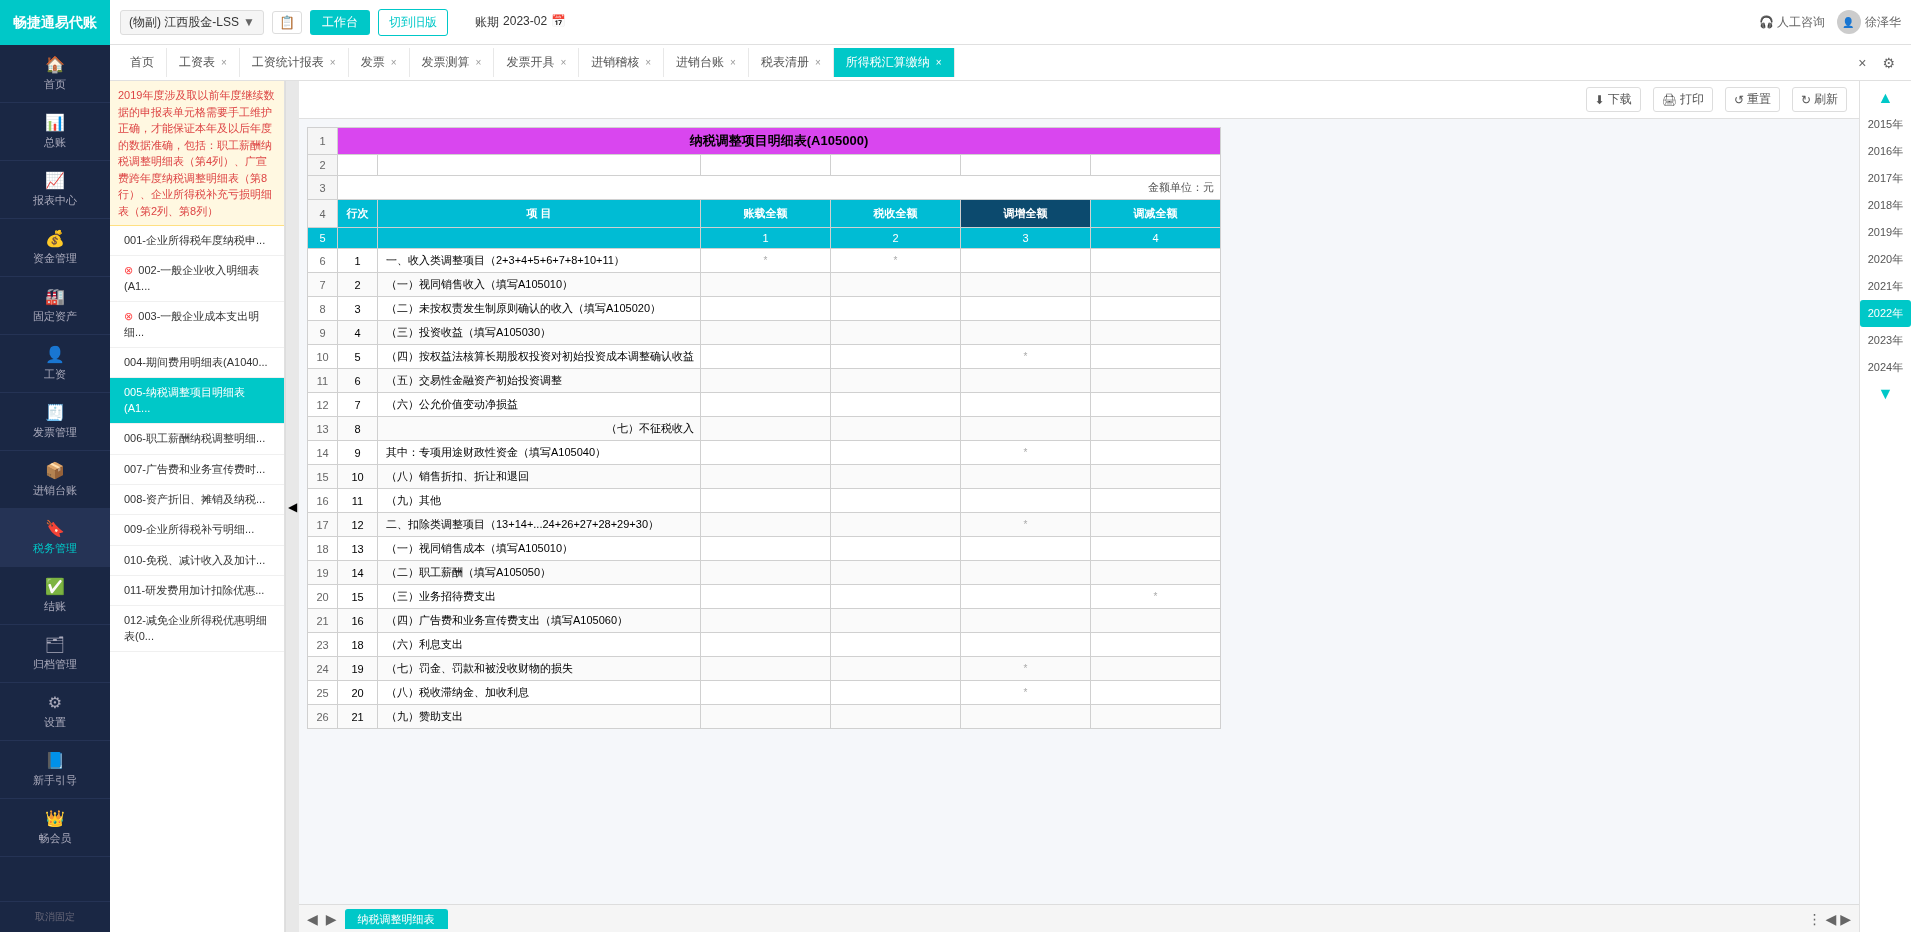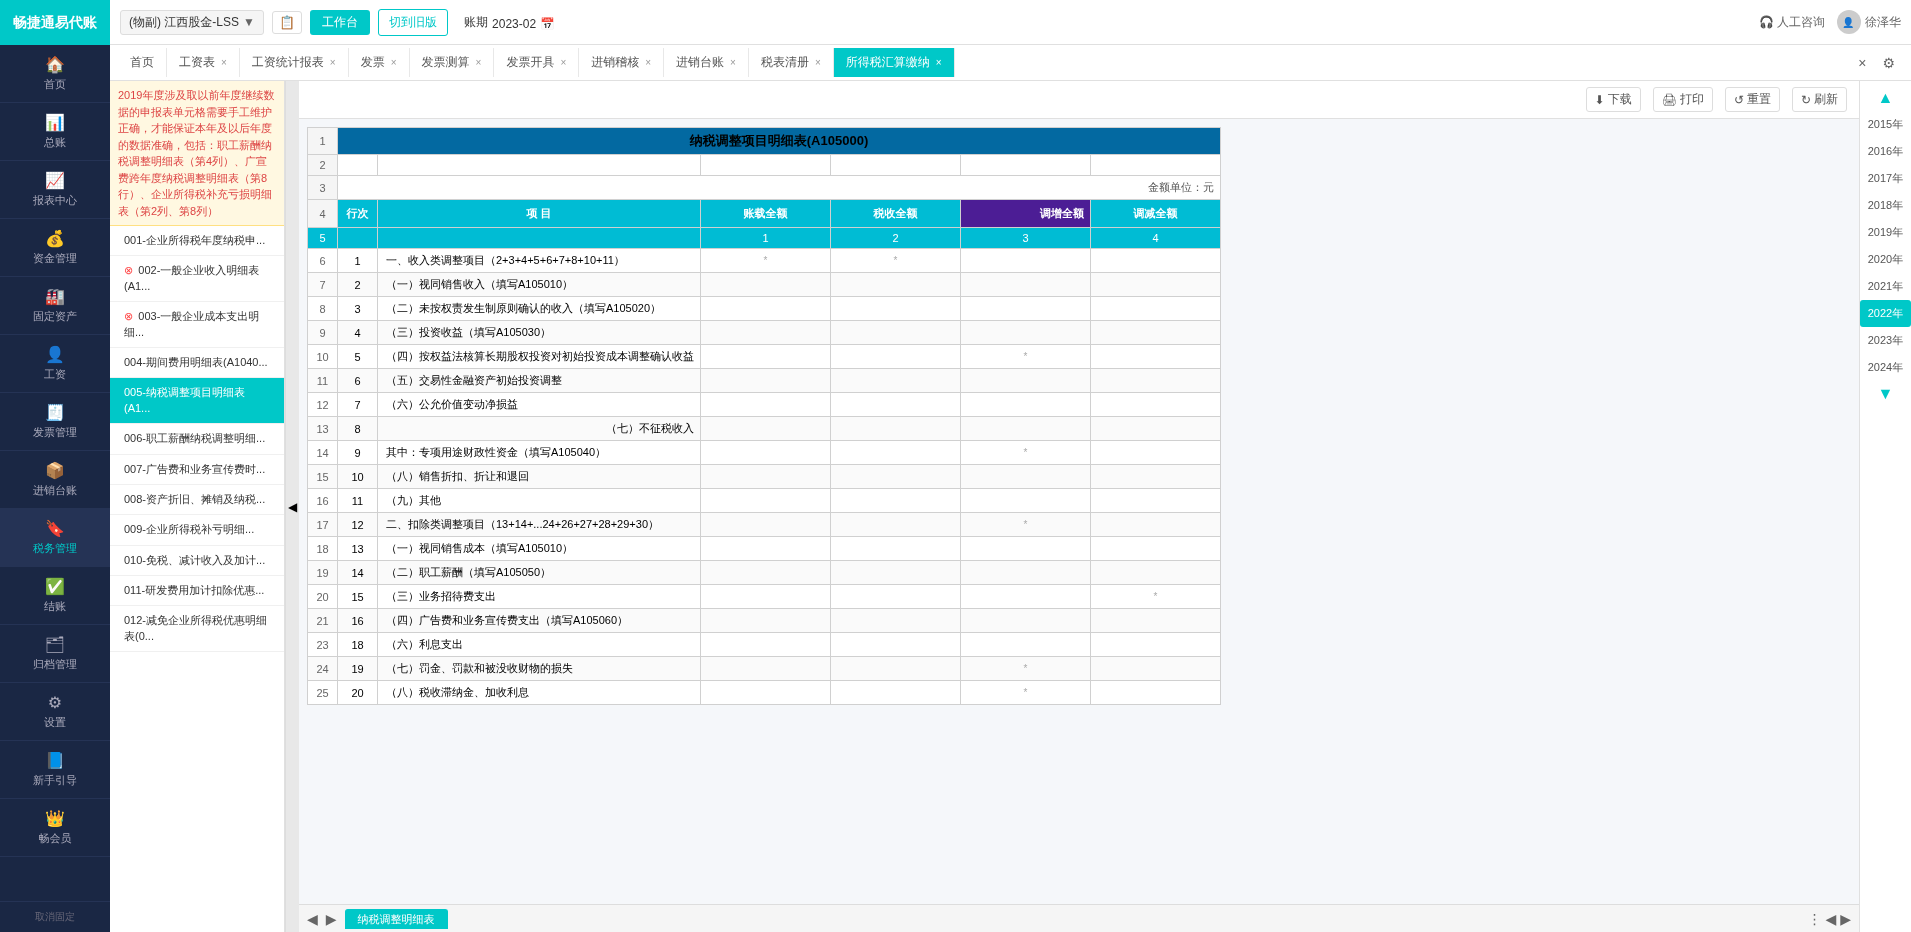--- a/index.html
+++ b/index.html
@@ -17,21 +17,21 @@
     
     .main-area { flex: 1; display: flex; flex-direction: column; overflow: hidden; }
 
     
     .topbar { background: #fff; height: 45px; display: flex; align-items: center; padding: 0 10px; border-bottom: 1px solid #e0e0e0; gap: 8px; }
     .topbar-company { display: flex; align-items: center; gap: 4px; font-size: 12px; color: #333; background: #f5f5f5; border: 1px solid #ddd; border-radius: 3px; padding: 3px 8px; }
     .topbar-company .arrow { color: #666; }
     .topbar-copy-btn { background: #fff; border: 1px solid #ddd; border-radius: 3px; padding: 3px 6px; cursor: pointer; font-size: 13px; }
     .topbar-work-btn { background: #00c8c8; color: #fff; border: none; border-radius: 3px; padding: 4px 12px; cursor: pointer; font-size: 12px; }
     .topbar-old-btn { background: #fff; border: 1px solid #00c8c8; color: #00c8c8; border-radius: 3px; padding: 4px 10px; cursor: pointer; font-size: 12px; }
-    .topbar-period { display: flex; align-items: flex-end; gap: 4px; font-size: 12px; color: #333; margin-left: 8px; }
+    .topbar-period { display: flex; align-items: flex-start; gap: 4px; font-size: 12px; color: #333; margin-left: 19px; }
     .topbar-period .calendar-icon { color: #00c8c8; }
     .topbar-right { margin-left: auto; display: flex; align-items: center; gap: 12px; font-size: 12px; color: #666; }
     .topbar-user { display: flex; align-items: center; gap: 4px; }
     .topbar-avatar { width: 24px; height: 24px; background: #ccc; border-radius: 50%; display: flex; align-items: center; justify-content: center; font-size: 10px; }
 
     
     .tabs-bar { background: #fff; border-bottom: 1px solid #e0e0e0; display: flex; align-items: center; padding: 0 8px; min-height: 36px; flex-wrap: nowrap; overflow-x: auto; }
     .tab-item { display: flex; align-items: center; padding: 6px 12px; font-size: 12px; color: #555; cursor: pointer; border-right: 1px solid #e8e8e8; white-space: nowrap; }
     .tab-item.active { background: #00c8c8; color: #fff; }
     .tab-item .tab-close { margin-left: 6px; color: #999; font-size: 10px; }
@@ -268,42 +268,42 @@
           <span>↻</span>
           <span>刷新</span>
         </button>
       </div>
 
       <div class="table-container">
         <table class="spreadsheet" id="spreadsheet-table">
         <thead>
               <tr>
                 <td class="row-num">1</td>
-                <td colspan="6" class="title-row" style="text-align: center; font-weight: bold; font-size: 13px; background: #0369a1;">纳税调整项目明细表(A105000)</td>
+                <td colspan="6" class="title-row" style="text-align: center; font-weight: bold; font-size: 13px; background: #d946ef;">纳税调整项目明细表(A105000)</td>
               </tr>
               <tr>
                 <td class="row-num">2</td>
                 <td style="background: rgb(255, 255, 255);"></td>
                 <td style="background: rgb(255, 255, 255);"></td>
                 <td style="background: rgb(255, 255, 255);"></td>
                 <td style="background: rgb(255, 255, 255);"></td>
                 <td style="background: rgb(255, 255, 255);"></td>
                 <td style="background: rgb(255, 255, 255);"></td>
               </tr>
               <tr>
                 <td class="row-num">3</td>
                 <td colspan="6" style="text-align: right; font-size: 11px; color: rgb(85, 85, 85); background: rgb(255, 255, 255);">金额单位：元</td>
               </tr>
               <tr class="header-row">
                 <td class="row-num">4</td>
                 <th style="background: rgb(0, 188, 212); color: rgb(255, 255, 255); text-align: center; padding: 6px; width: 40px;">行次</th>
                 <th style="background: rgb(0, 188, 212); color: rgb(255, 255, 255); text-align: center; padding: 6px; width: 320px;">项  目</th>
                 <th style="background: rgb(0, 188, 212); color: rgb(255, 255, 255); text-align: center; padding: 6px; width: 130px;">账载全额</th>
                 <th style="background: rgb(0, 188, 212); color: rgb(255, 255, 255); text-align: center; padding: 6px; width: 130px;">税收全额</th>
-                <th style="background: #4c1d95; color: rgb(255, 255, 255); text-align: right; padding: 6px; width: 130px;">调增全额</th>
+                <th style="background: #0c4a6e; color: rgb(255, 255, 255); text-align: center; padding: 6px; width: 130px;">调增全额</th>
                 <th style="background: rgb(0, 188, 212); color: rgb(255, 255, 255); text-align: center; padding: 6px; width: 130px;">调减全额</th>
               </tr>
               <tr class="sub-header">
                 <td class="row-num" style="background: rgb(0, 188, 212);">5</td>
                 <td style="background: rgb(0, 188, 212); color: rgb(255, 255, 255); text-align: center;"></td>
                 <td style="background: rgb(0, 188, 212); color: rgb(255, 255, 255); text-align: center;"></td>
                 <td style="background: rgb(0, 188, 212); color: rgb(255, 255, 255); text-align: center;">1</td>
                 <td style="background: rgb(0, 188, 212); color: rgb(255, 255, 255); text-align: center;">2</td>
                 <td style="background: rgb(0, 188, 212); color: rgb(255, 255, 255); text-align: center;">3</td>
                 <td style="background: rgb(0, 188, 212); color: rgb(255, 255, 255); text-align: center;">4</td>
@@ -472,20 +472,29 @@
                 <td style="text-align: center; color: rgb(170, 170, 170); font-size: 10px;">*</td>
                 <td style="text-align: center; color: rgb(170, 170, 170); font-size: 10px;"></td>
               </tr>
               <tr class="data-row">
                 <td class="row-num">25</td>
                 <td class="col-a-data" style="text-align: center;">20</td>
                 <td class="col-b-data" style="text-align: left; padding-left: 8px;">（八）税收滞纳金、加收利息</td>
                 <td style="text-align: center; color: rgb(170, 170, 170); font-size: 10px;"></td>
                 <td style="text-align: center; color: rgb(170, 170, 170); font-size: 10px;"></td>
                 <td style="text-align: center; color: rgb(170, 170, 170); font-size: 10px;">*</td>
+                <td style="text-align: center; color: rgb(170, 170, 170); font-size: 10px;"></td>
+              </tr>
+              <tr class="data-row">
+                <td class="row-num">26</td>
+                <td class="col-a-data" style="text-align: center;">21</td>
+                <td class="col-b-data" style="text-align: left; padding-left: 8px;">（九）赞助支出</td>
+                <td style="text-align: center; color: rgb(170, 170, 170); font-size: 10px;"></td>
+                <td style="text-align: center; color: rgb(170, 170, 170); font-size: 10px;"></td>
+                <td style="text-align: center; color: rgb(170, 170, 170); font-size: 10px;"></td>
                 <td style="text-align: center; color: rgb(170, 170, 170); font-size: 10px;"></td>
               </tr>
             </tbody>
           </table>
       </div>
 
       <div class="bottom-bar">
         <span class="bottom-nav">◀</span>
         <span class="bottom-nav">▶</span>
         <div class="bottom-tab active">纳税调整明细表</div>

